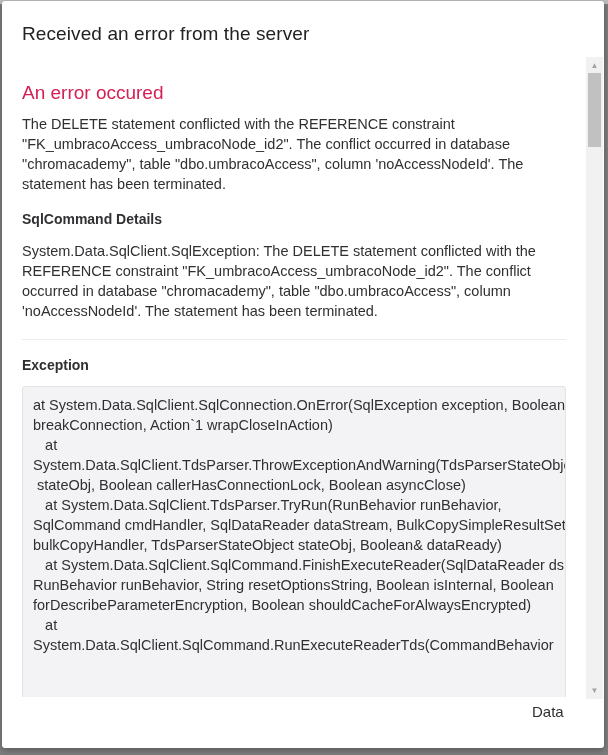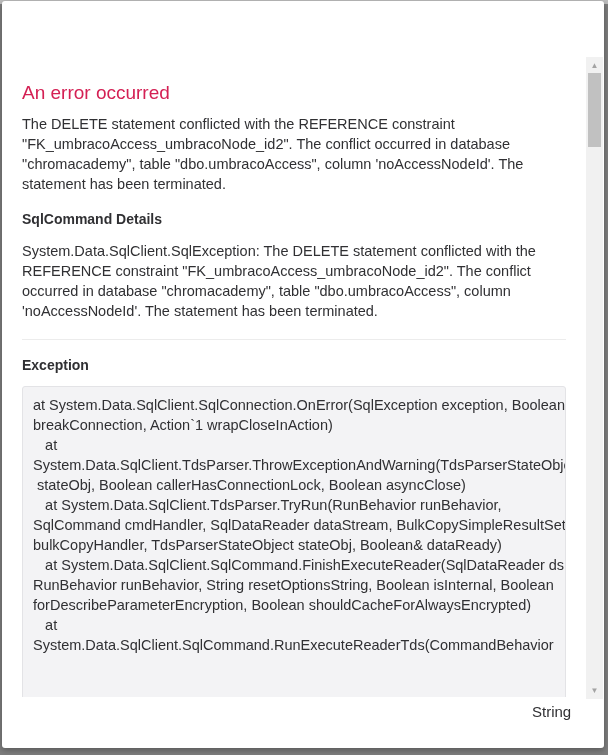--- a/index.html
+++ b/index.html
@@ -68,24 +68,25 @@
     background:none; border:none; padding:0; font-family:"Liberation Sans", sans-serif;
     cursor:pointer;
   }
 </style>
 </head>
 <body>
 
 <div class="backdrop-strip"></div>
 
 <div class="modal">
+  <div class="modal-title">Received an error from the server</div>
 
   <div class="scroll-area">
     <div class="content">
-      <div class="error-heading">An error occurred</div>
+      <div class="error-heading">An error occured</div>
       <div class="error-message">The DELETE statement conflicted with the REFERENCE constraint "FK_umbracoAccess_umbracoNode_id2". The conflict occurred in database "chromacademy", table "dbo.umbracoAccess", column 'noAccessNodeId'. The statement has been terminated.</div>
       <div class="section-head sec1">SqlCommand Details</div>
       <div class="exception-text">System.Data.SqlClient.SqlException: The DELETE statement conflicted with the REFERENCE constraint "FK_umbracoAccess_umbracoNode_id2". The conflict occurred in database "chromacademy", table "dbo.umbracoAccess", column 'noAccessNodeId'. The statement has been terminated.</div>
       <div class="divider"></div>
       <div class="section-head sec2">Exception</div>
       <div class="stack-box">
         <div class="stack-text">at System.Data.SqlClient.SqlConnection.OnError(SqlException exception, Boolean breakConnection, Action`1 wrapCloseInAction)
    at
 System.Data.SqlClient.TdsParser.ThrowExceptionAndWarning(TdsParserStateObject
  stateObj, Boolean callerHasConnectionLock, Boolean asyncClose)
@@ -96,14 +97,14 @@
       </div>
     </div>
   </div>
 
   <div class="scrollbar">
     <div class="sb-up">▲</div>
     <div class="sb-thumb"></div>
     <div class="sb-down">▼</div>
   </div>
 
-  <button class="close-btn">String</button>
+  <button class="close-btn">Data</button>
 </div>
 
 </body></html>

